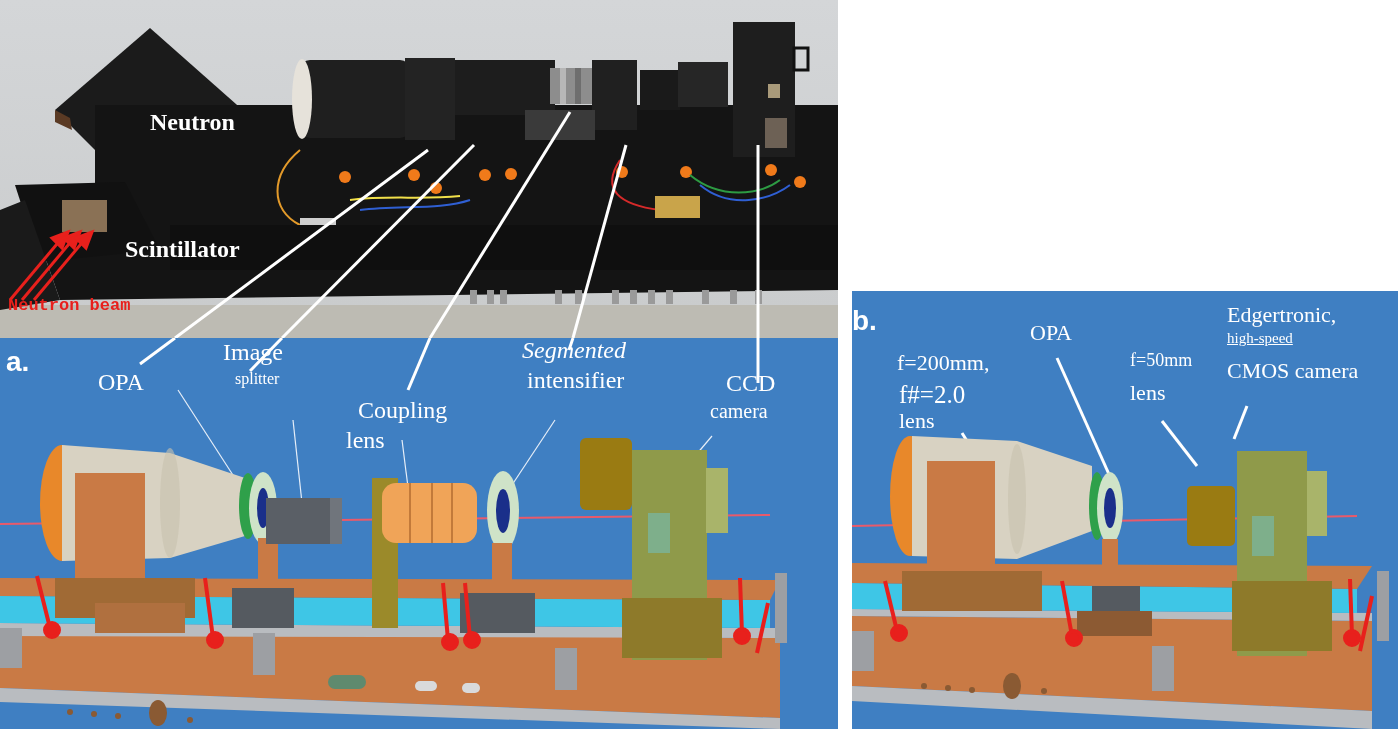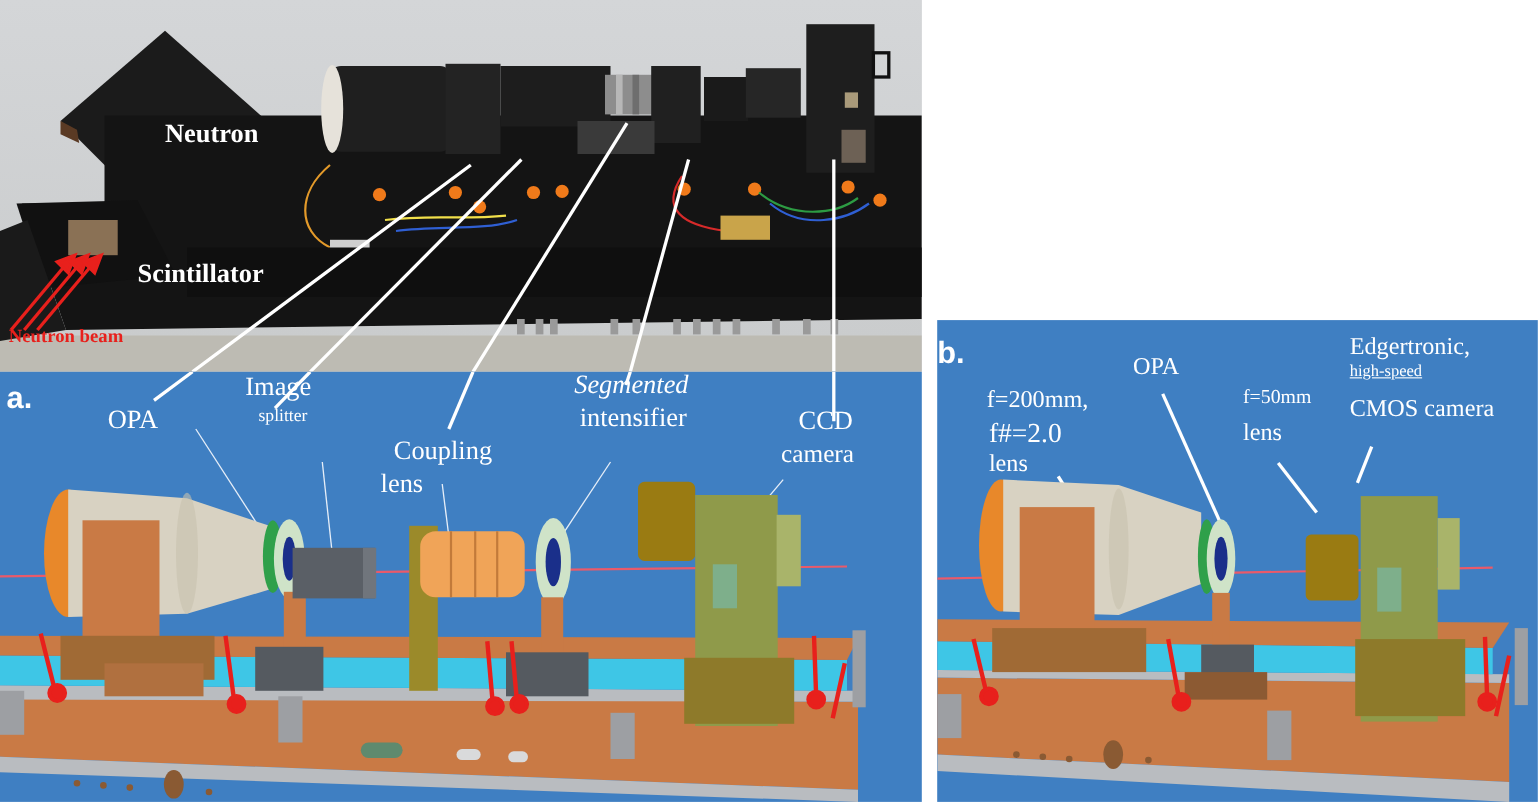--- a/index.html
+++ b/index.html
@@ -5,21 +5,21 @@
   html,body{margin:0;padding:0;background:#ffffff;}
   body{width:1400px;height:729px;position:relative;overflow:hidden;font-family:"Liberation Serif",serif;}
   .abs{position:absolute;}
   #panel-a{left:0;top:0;width:838px;height:729px;}
   #photo{left:0;top:0;width:838px;height:338px;background:#d9dadb;overflow:hidden;}
   #cad-a{left:0;top:338px;width:838px;height:391px;background:#3f7fc2;overflow:hidden;}
   #panel-b{left:852px;top:291px;width:546px;height:438px;background:#3f7fc2;overflow:hidden;}
   .lbl-serif{font-family:"Liberation Serif",serif;color:#ffffff;line-height:1.08;white-space:nowrap;}
   .lbl-photo{font-family:"Liberation Serif",serif;font-weight:bold;color:#ffffff;font-size:24px;}
   .panel-letter{font-family:"Liberation Sans",sans-serif;font-weight:bold;color:#ffffff;font-size:28px;}
-  .neutron{font-family:Liberation Serif, serif;font-weight:bold;color:#e8201c;font-size:17px;}
+  .neutron{font-family:Liberation Mono, monospace;font-weight:bold;color:#e8201c;font-size:17px;}
   svg{position:absolute;left:0;top:0;}
 </style>
 </head>
 <body>
 
 <div id="panel-a" class="abs">
 
   <div id="photo" class="abs">
     <svg width="838" height="338" viewBox="0 0 838 338">
       <defs>
@@ -217,21 +217,21 @@
 
     <div class="abs panel-letter" style="left:6px;top:8px;">a.</div>
     <div class="abs lbl-serif" style="left:98px;top:32px;font-size:24px;">OPA</div>
     <div class="abs lbl-serif" style="left:223px;top:2px;font-size:24px;">Image</div>
     <div class="abs lbl-serif" style="left:235px;top:32px;font-size:16px;">splitter</div>
     <div class="abs lbl-serif" style="left:346px;top:60px;font-size:24px;margin-left:12px;">Coupling</div>
     <div class="abs lbl-serif" style="left:346px;top:90px;font-size:24px;">lens</div>
     <div class="abs lbl-serif" style="left:522px;top:0px;font-size:24px;font-style:italic;">Segmented</div>
     <div class="abs lbl-serif" style="left:527px;top:30px;font-size:24px;">intensifier</div>
     <div class="abs lbl-serif" style="left:688px;top:33px;font-size:24px;margin-left:38px;">CCD</div>
-    <div class="abs lbl-serif" style="left:710px;top:63px;font-size:23px;">camera</div>
+    <div class="abs lbl-serif" style="left:710px;top:63px;font-size:20px;">camera</div>
   </div>
 </div>
 
 <div id="panel-b" class="abs">
   <svg width="546" height="438" viewBox="0 0 546 438">
 
     <g stroke="#ffffff" stroke-width="3">
       <line x1="110" y1="142" x2="140" y2="190"></line>
       <line x1="205" y1="67" x2="260" y2="190"></line>
       <line x1="310" y1="130" x2="345" y2="175"></line>

